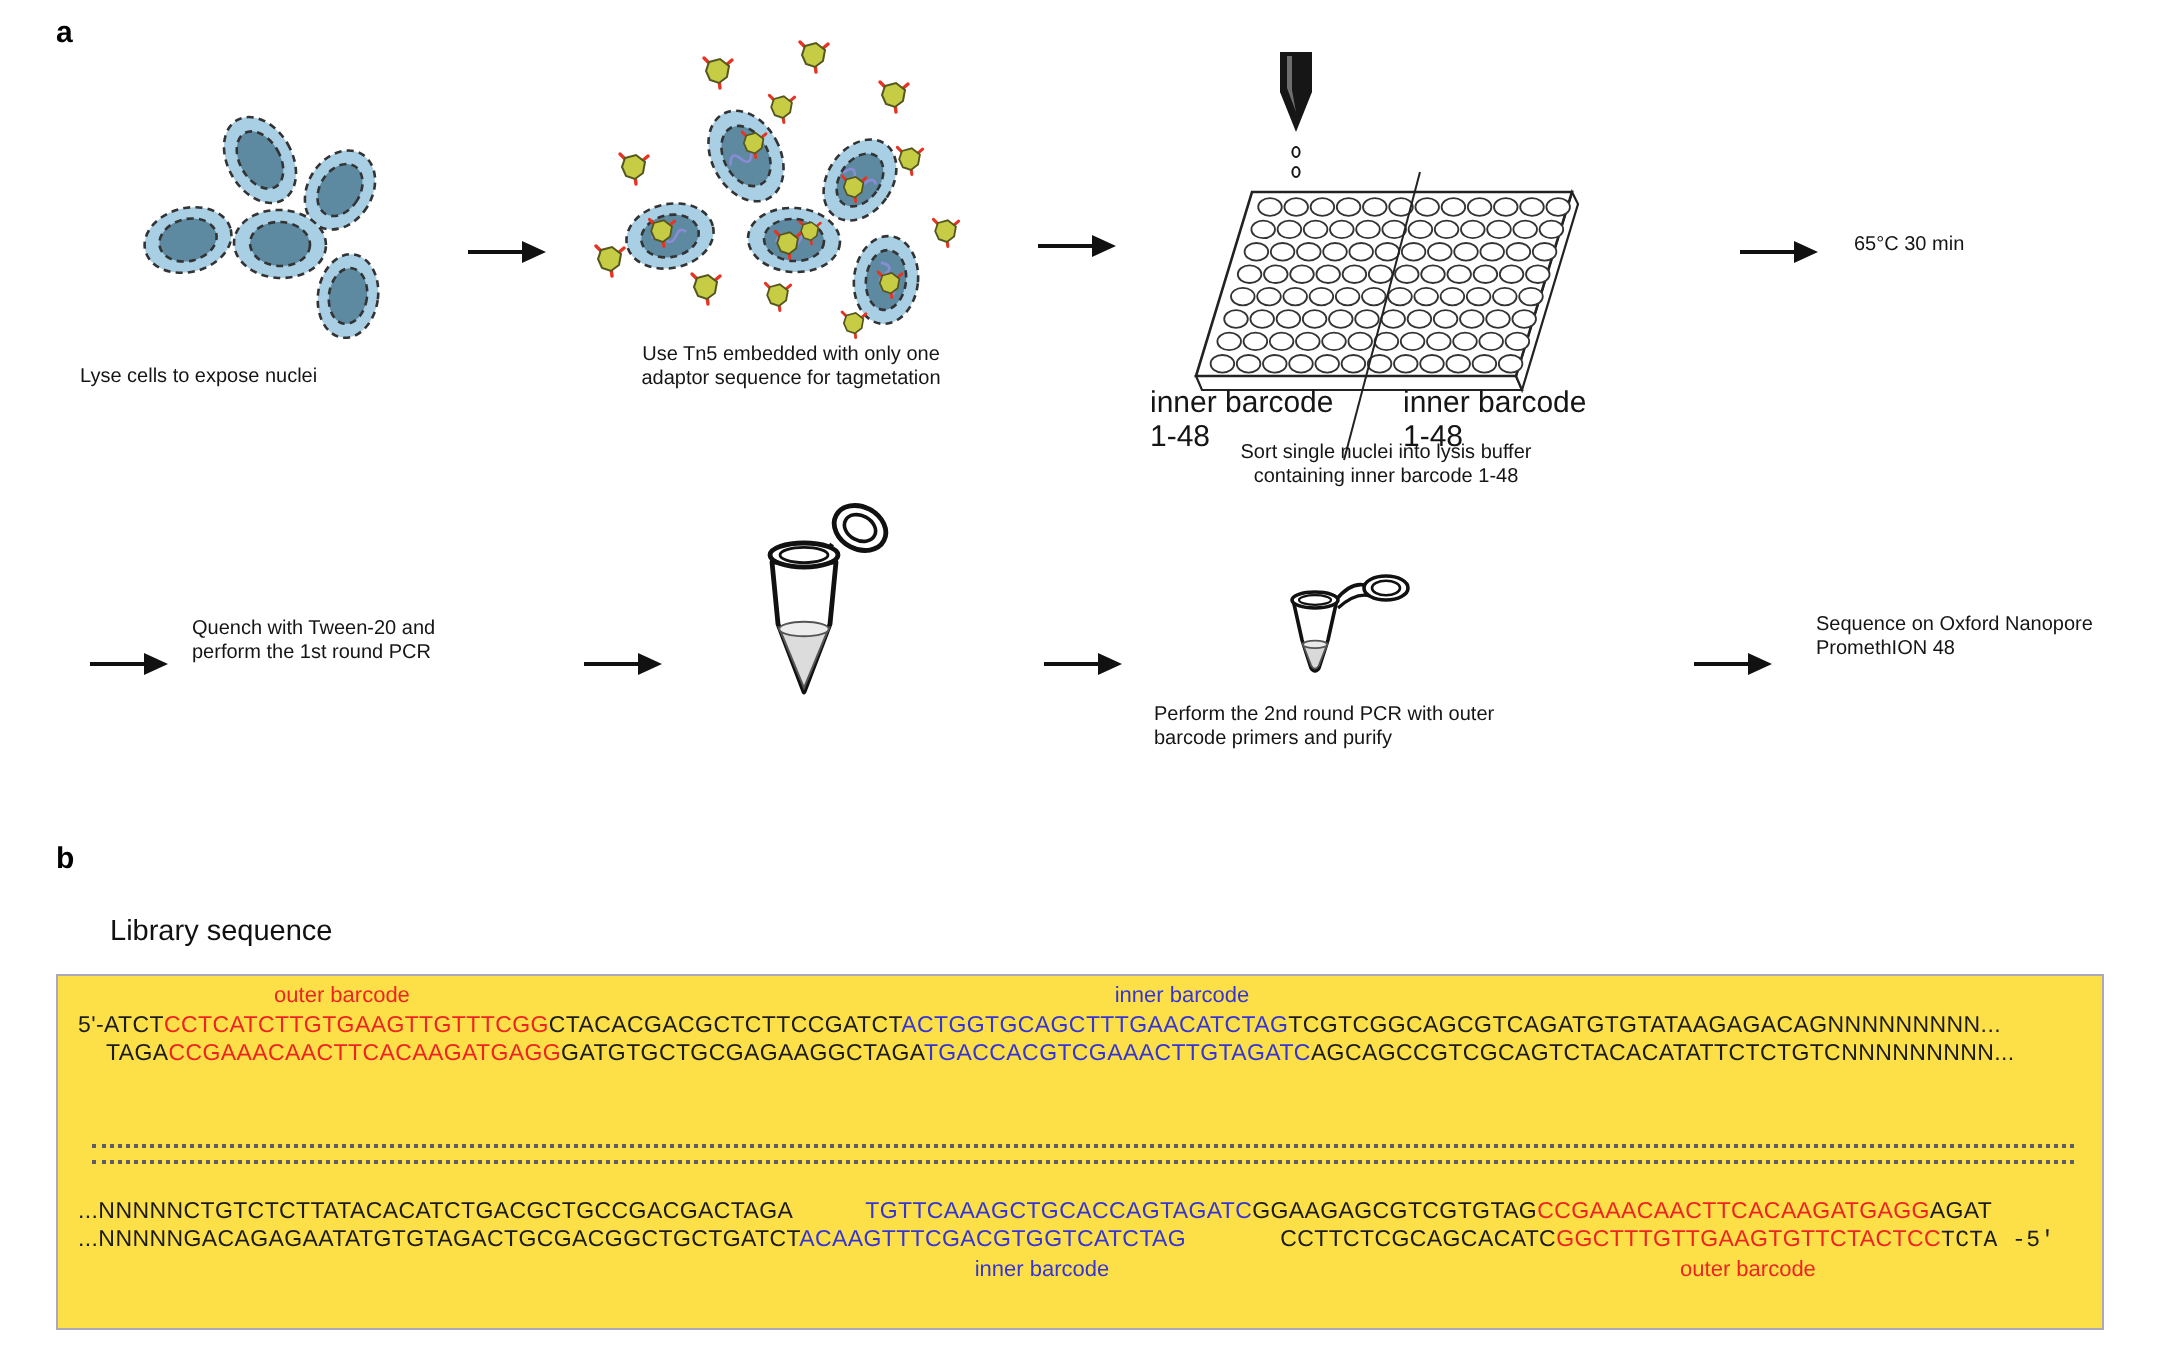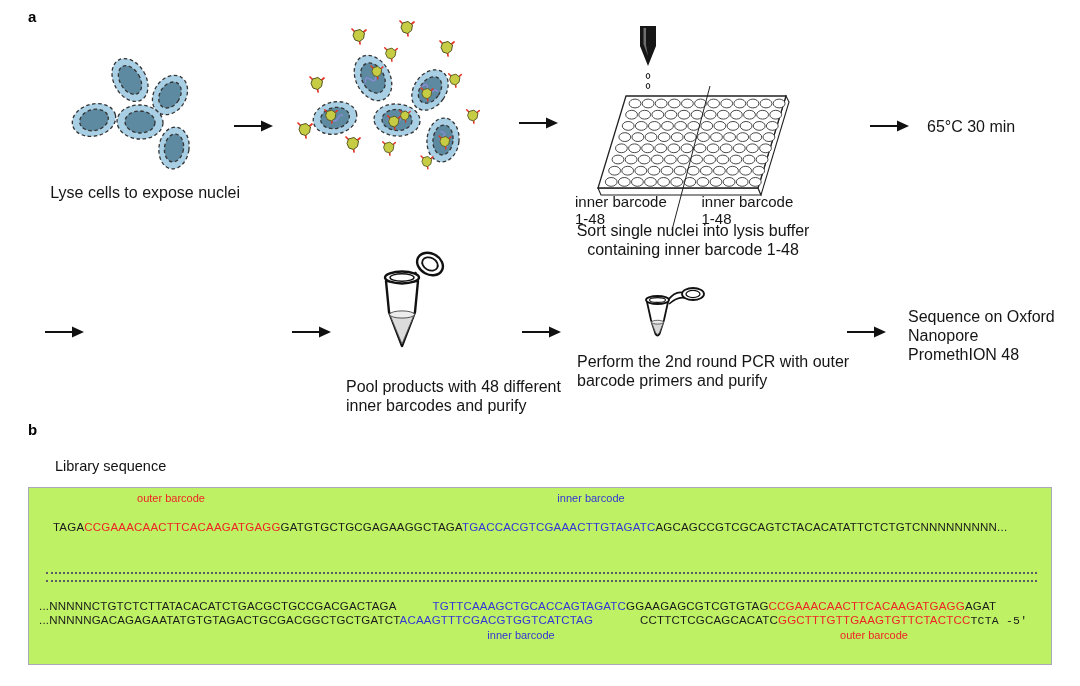--- a/index.html
+++ b/index.html
@@ -1,22 +1,22 @@
 <!DOCTYPE html>
 <html><head>
 <meta charset="utf-8">
 <style>
   html,body{margin:0;padding:0;background:#fff;}
   #fig{position:relative;width:1080px;height:686px;background:#fff;
        font-family:"Liberation Sans",sans-serif;overflow:hidden;}
   .plabel{position:absolute;font-weight:bold;font-size:15px;color:#000;}
   #label-a{left:28px;top:8px;}
   #label-b{left:28px;top:421px;}
-  .cap{position:absolute;font-size:16px;color:#151515;line-height:1.2;white-space:pre-line;}
-  #cap-lyse{left:40px;top:183px;width:200px;text-align:right;}
+  .cap{position:absolute;font-size:10px;color:#151515;line-height:1.2;white-space:pre-line;}
+  #cap-lyse{left:40px;top:183px;width:200px;text-align:left;}
   #cap-tn5{left:283px;top:172px;width:225px;text-align:center;}
   #cap-sort{left:558px;top:221px;width:270px;text-align:center;}
   #cap-65{left:927px;top:117px;}
   #cap-quench{left:96px;top:309px;width:200px;}
   #cap-pool{left:346px;top:377px;width:215px;}
   #cap-pcr2{left:577px;top:352px;width:300px;}
   #cap-seq{left:908px;top:307px;width:195px;}
   .gfx{position:absolute;}
   #cells-svg{left:58px;top:50px;}
   #tn5-svg{left:295px;top:20px;}
@@ -135,20 +135,22 @@
       <use href="#tn5i" transform="translate(96 34) scale(0.9)"></use>
       <use href="#tn5i" transform="translate(22 64)"></use>
       <use href="#tn5i" transform="translate(160 60) scale(0.9)"></use>
       <use href="#tn5i" transform="translate(10 110)"></use>
       <use href="#tn5i" transform="translate(58 124)"></use>
       <use href="#tn5i" transform="translate(94 128) scale(0.9)"></use>
       <use href="#tn5i" transform="translate(178 96) scale(0.9)"></use>
       <use href="#tn5i" transform="translate(132 142) scale(0.85)"></use>
     </g>
   </svg>
+  <div class="cap" id="cap-tn5">Use Tn5 embedded with only one
+adaptor sequence for tagmetation</div>
 
   <svg class="arrow" id="ar2" width="40" height="14" viewBox="0 0 40 14">
     <line x1="1" y1="7" x2="30" y2="7" stroke="#111" stroke-width="2"></line>
       <polygon points="28,1.5 40,7 28,12.5" fill="#111"></polygon>
   </svg>
 
   <svg class="gfx" id="plate-svg" width="235" height="212" viewBox="0 0 235 212">
 
     <g>
       <polygon points="68,4 84,4 84,24 76,44 68,24" fill="#161616"></polygon>
@@ -270,40 +272,40 @@
   <svg class="arrow" id="ar3" width="40" height="14" viewBox="0 0 40 14">
     <line x1="1" y1="7" x2="30" y2="7" stroke="#111" stroke-width="2"></line>
       <polygon points="28,1.5 40,7 28,12.5" fill="#111"></polygon>
   </svg>
   <div class="cap" id="cap-65">65°C 30 min</div>
 
   <svg class="arrow" id="ar4" width="40" height="14" viewBox="0 0 40 14">
     <line x1="1" y1="7" x2="30" y2="7" stroke="#111" stroke-width="2"></line>
       <polygon points="28,1.5 40,7 28,12.5" fill="#111"></polygon>
   </svg>
+  <div class="cap" id="cap-quench">Quench with Tween-20 and
+perform the 1st round PCR</div>
 
   <svg class="arrow" id="ar5" width="40" height="14" viewBox="0 0 40 14">
     <line x1="1" y1="7" x2="30" y2="7" stroke="#111" stroke-width="2"></line>
       <polygon points="28,1.5 40,7 28,12.5" fill="#111"></polygon>
   </svg>
 
   <svg class="gfx" id="tube-svg" width="80" height="128" viewBox="0 0 80 128">
     <g transform="rotate(28 58 16)">
       <ellipse cx="58" cy="16" rx="13.5" ry="10.5" fill="#fff" stroke="#111" stroke-width="2.4"></ellipse>
       <ellipse cx="58" cy="16" rx="8.2" ry="6.2" fill="#fff" stroke="#111" stroke-width="1.8"></ellipse>
     </g>
     <path d="M44,24 q-3,5 1,9" stroke="#111" stroke-width="2.2" fill="none"></path>
     <path d="M14,33 L17,64 L30,98 L43,64 L46,33 Z" fill="#fff" stroke="#111" stroke-width="2.4" stroke-linejoin="round"></path>
     <path d="M17.6,66 L30,96 L42.4,66 Q30,73 17.6,66 Z" fill="#dcdcdc" stroke="#555" stroke-width="1"></path>
     <ellipse cx="30" cy="66.5" rx="12.4" ry="3.6" fill="#ececec" stroke="#555" stroke-width="1"></ellipse>
     <ellipse cx="30" cy="29.5" rx="17" ry="6" fill="#fff" stroke="#111" stroke-width="2.4"></ellipse>
     <ellipse cx="30" cy="29.5" rx="12" ry="3.8" fill="#fff" stroke="#111" stroke-width="1.4"></ellipse>
   </svg>
-  <div class="cap" id="cap-pool">Pool products with 48 different
-inner barcodes and purify</div>
 
   <svg class="arrow" id="ar6" width="40" height="14" viewBox="0 0 40 14">
     <line x1="1" y1="7" x2="30" y2="7" stroke="#111" stroke-width="2"></line>
       <polygon points="28,1.5 40,7 28,12.5" fill="#111"></polygon>
   </svg>
 
   <svg class="gfx" id="pcrtube-svg" width="80" height="68" viewBox="0 0 80 68">
     <path d="M30,18 Q38,8 46,11" stroke="#111" stroke-width="1.8" fill="none"></path>
     <path d="M31,22 Q40,14 47,16" stroke="#111" stroke-width="1.6" fill="none"></path>
     <ellipse cx="55" cy="12" rx="11" ry="6" fill="#fff" stroke="#111" stroke-width="1.8"></ellipse>
@@ -320,24 +322,25 @@
   <svg class="arrow" id="ar7" width="40" height="14" viewBox="0 0 40 14">
     <line x1="1" y1="7" x2="30" y2="7" stroke="#111" stroke-width="2"></line>
       <polygon points="28,1.5 40,7 28,12.5" fill="#111"></polygon>
   </svg>
   <div class="cap" id="cap-seq">Sequence on Oxford Nanopore
 PromethION 48</div>
 
   <div class="plabel" id="label-b">b</div>
   <div id="lib-title">Library sequence</div>
 
-  <div id="seq-box" style="background: #bef264;">
+  <div id="seq-box" style="background: #fde047;">
     <div class="bclabel" id="lbl-outer-top" style="color: rgb(238, 36, 36);">outer barcode</div>
     <div class="bclabel" id="lbl-inner-top" style="color: rgb(53, 53, 214);">inner barcode</div>
 
+    <div class="seqline" id="sl1"><span style="color: rgb(27, 27, 27);">5'-ATCT</span><span style="color: rgb(238, 36, 36);">CCTCATCTTGTGAAGTTGTTTCGG</span><span style="color: rgb(27, 27, 27);">CTACACGACGCTCTTCCGATCT</span><span style="color: rgb(53, 53, 214);">ACTGGTGCAGCTTTGAACATCTAG</span><span style="color: rgb(27, 27, 27);">TCGTCGGCAGCGTCAGATGTGTATAAGAGACAGNNNNNNNNN...</span></div>
     <div class="seqline" id="sl2"><span style="color: rgb(27, 27, 27);">TAGA</span><span style="color: rgb(238, 36, 36);">CCGAAACAACTTCACAAGATGAGG</span><span style="color: rgb(27, 27, 27);">GATGTGCTGCGAGAAGGCTAGA</span><span style="color: rgb(53, 53, 214);">TGACCACGTCGAAACTTGTAGATC</span><span style="color: rgb(27, 27, 27);">AGCAGCCGTCGCAGTCTACACATATTCTCTGTCNNNNNNNNN...</span></div>
 
     <div class="dotline" id="dot1"></div>
     <div class="dotline" id="dot2"></div>
 
     <div class="seqline" id="sl3"><span style="color: rgb(27, 27, 27);">...NNNNNCTGTCTCTTATACACATCTGACGCTGCCGACGACTAGA</span><span style="color: rgb(53, 53, 214); padding-left: 36px;">TGTTCAAAGCTGCACCAGTAGATC</span><span style="color: rgb(27, 27, 27);">GGAAGAGCGTCGTGTAG</span><span style="color: rgb(238, 36, 36);">CCGAAACAACTTCACAAGATGAGG</span><span style="color: rgb(27, 27, 27);">AGAT</span></div>
     <div class="seqline" id="sl4"><span style="color: rgb(27, 27, 27);">...NNNNNGACAGAGAATATGTGTAGACTGCGACGGCTGCTGATCT</span><span style="color: rgb(53, 53, 214);">ACAAGTTTCGACGTGGTCATCTAG</span><span style="color: rgb(27, 27, 27); padding-left: 47px;">CCTTCTCGCAGCACATC</span><span style="color: rgb(238, 36, 36);">GGCTTTGTTGAAGTGTTCTACTCC</span><span style="color: rgb(27, 27, 27); font-family: Liberation Mono, monospace;">TCTA -5'</span></div>
 
     <div class="bclabel" id="lbl-inner-bot" style="color: rgb(53, 53, 214);">inner barcode</div>
     <div class="bclabel" id="lbl-outer-bot" style="color: rgb(238, 36, 36);">outer barcode</div>

